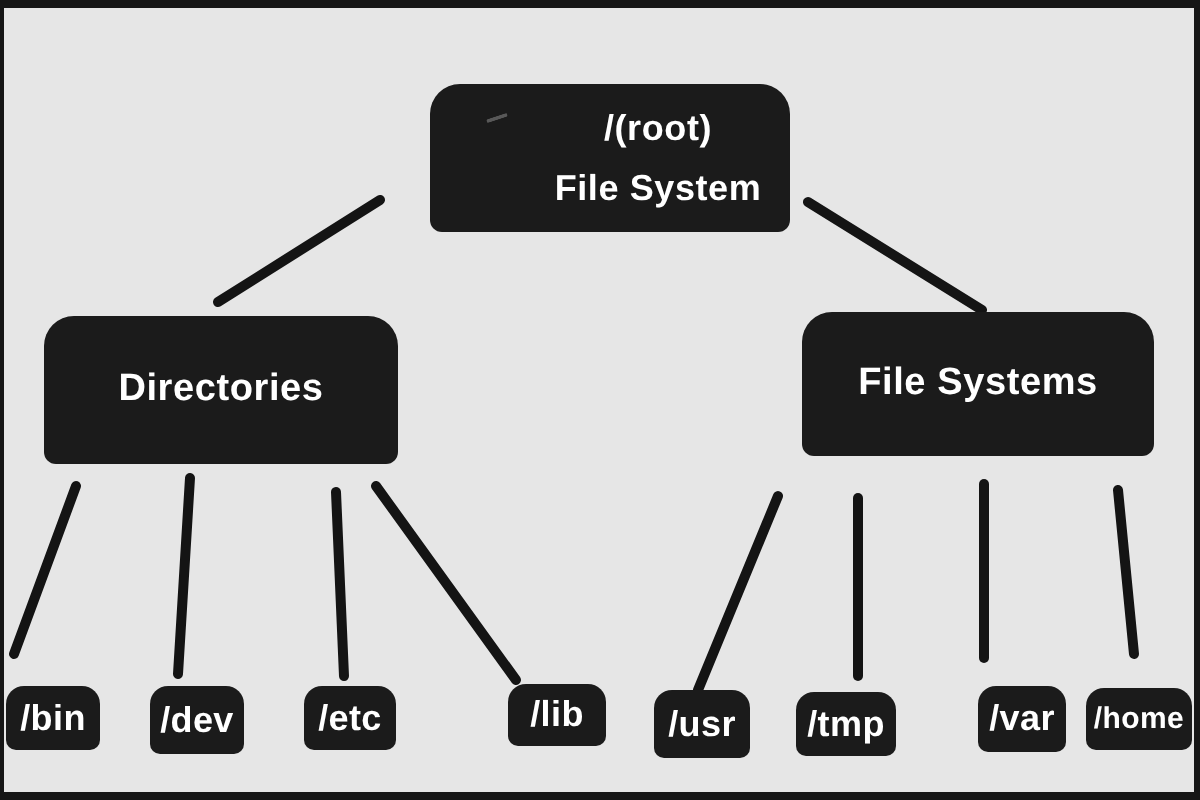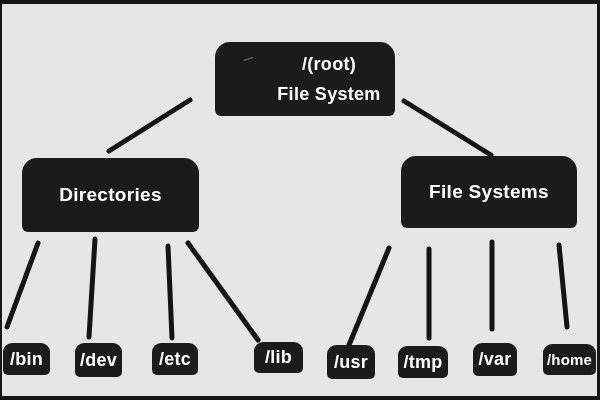--- a/index.html
+++ b/index.html
@@ -117,21 +117,21 @@
   </div>
 
   <div class="node leaf" style="left:325px; top:341px; width:48px; height:34px;">
     <span>/usr</span>
   </div>
 
   <div class="node leaf" style="left:396px; top:342px; width:50px; height:32px;">
     <span>/tmp</span>
   </div>
 
-  <div class="node leaf" style="left:471px; top:339px; width:44px; height:33px;">
+  <div class="node leaf" style="left:487px; top:339px; width:44px; height:33px;">
     <span>/var</span>
   </div>
 
   <div class="node leaf small" style="left:541px; top:340px; width:53px; height:31px;">
     <span>/home</span>
   </div>
 
 </div>
 
 </body></html>

